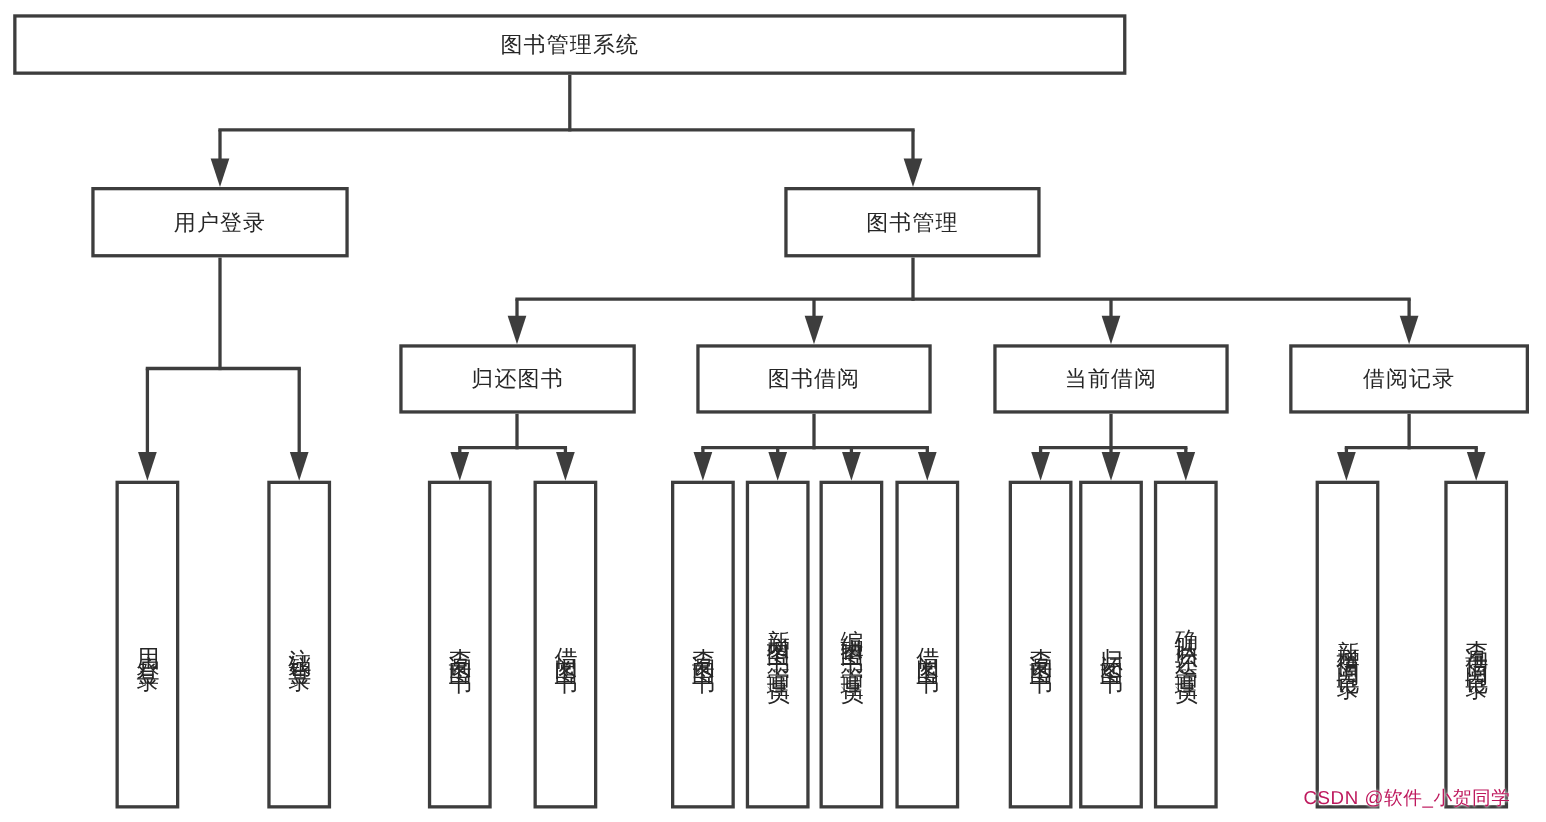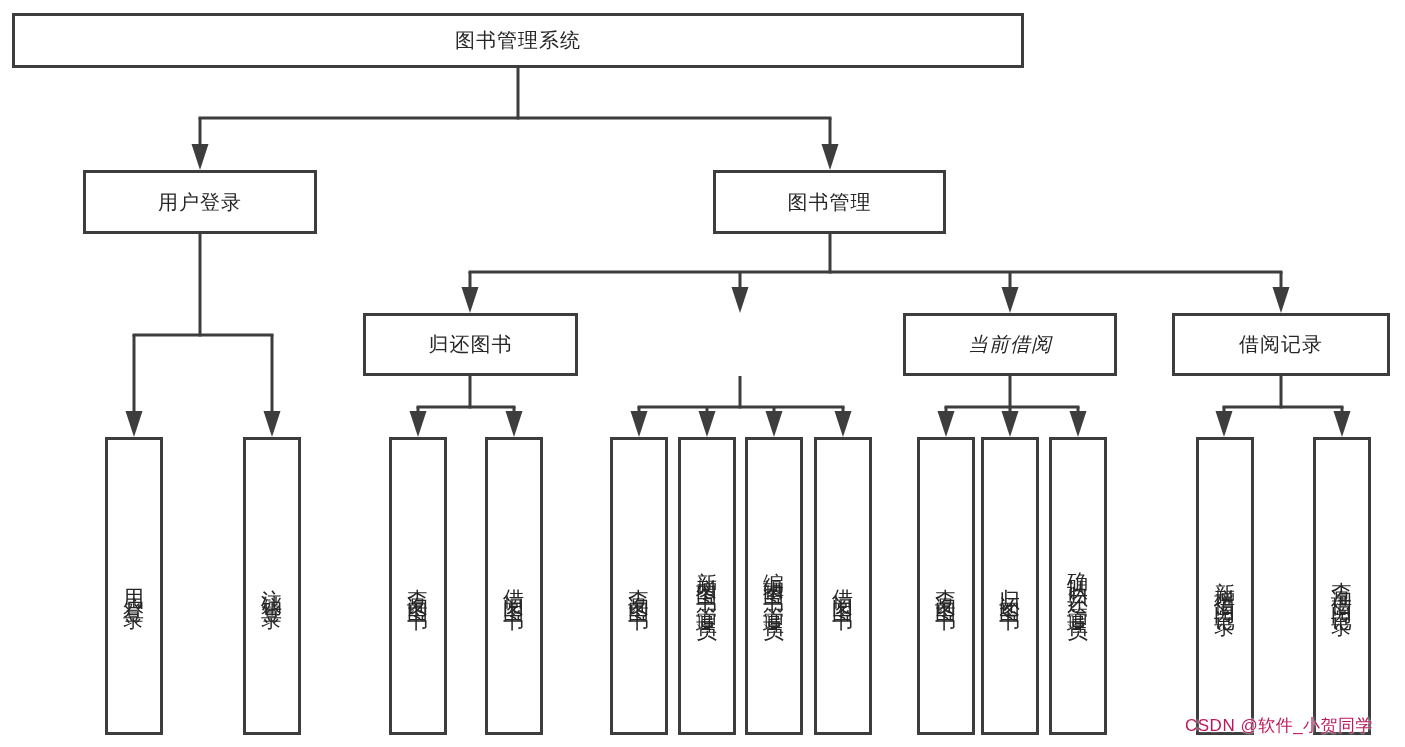--- a/index.html
+++ b/index.html
@@ -110,21 +110,22 @@
       <polygon points="1333.5,411 1350.5,411 1342,437"></polygon>
     </g>
   </svg>
 
   <div class="node h-node" style="left:12px; top:13px; width:1012px; height:55px;">图书管理系统</div>
 
   <div class="node h-node" style="left:83px; top:170px; width:234px; height:64px;">用户登录</div>
   <div class="node h-node" style="left:713px; top:170px; width:233px; height:64px;">图书管理</div>
 
   <div class="node h-node" style="left:363px; top:313px; width:215px; height:63px;">归还图书</div>
-  <div class="node h-node" style="left:903px; top:313px; width:214px; height:63px;font-style:italic;">当前借阅</div>
+  <div class="node h-node" style="left:633px; top:313px; width:214px; height:63px;">图书借阅</div>
+  <div class="node h-node" style="left:903px; top:313px; width:214px; height:63px;">当前借阅</div>
   <div class="node h-node" style="left:1172px; top:313px; width:218px; height:63px;text-align:center;">借阅记录</div>
 
   <div class="node v-node" style="left:105px; top:437px; width:58px; height:298px;">用户登录</div>
   <div class="node v-node" style="left:243px; top:437px; width:58px; height:298px;">注销登录</div>
   <div class="node v-node" style="left:389px; top:437px; width:58px; height:298px;">查询图书</div>
   <div class="node v-node" style="left:485px; top:437px; width:58px; height:298px;">借阅图书</div>
   <div class="node v-node" style="left:610px; top:437px; width:58px; height:298px;">查询图书</div>
   <div class="node v-node" style="left:678px; top:437px; width:58px; height:298px;">新增图书（管理员）</div>
   <div class="node v-node" style="left:745px; top:437px; width:58px; height:298px;">编辑图书（管理员）</div>
   <div class="node v-node" style="left:814px; top:437px; width:58px; height:298px;">借阅图书</div>

